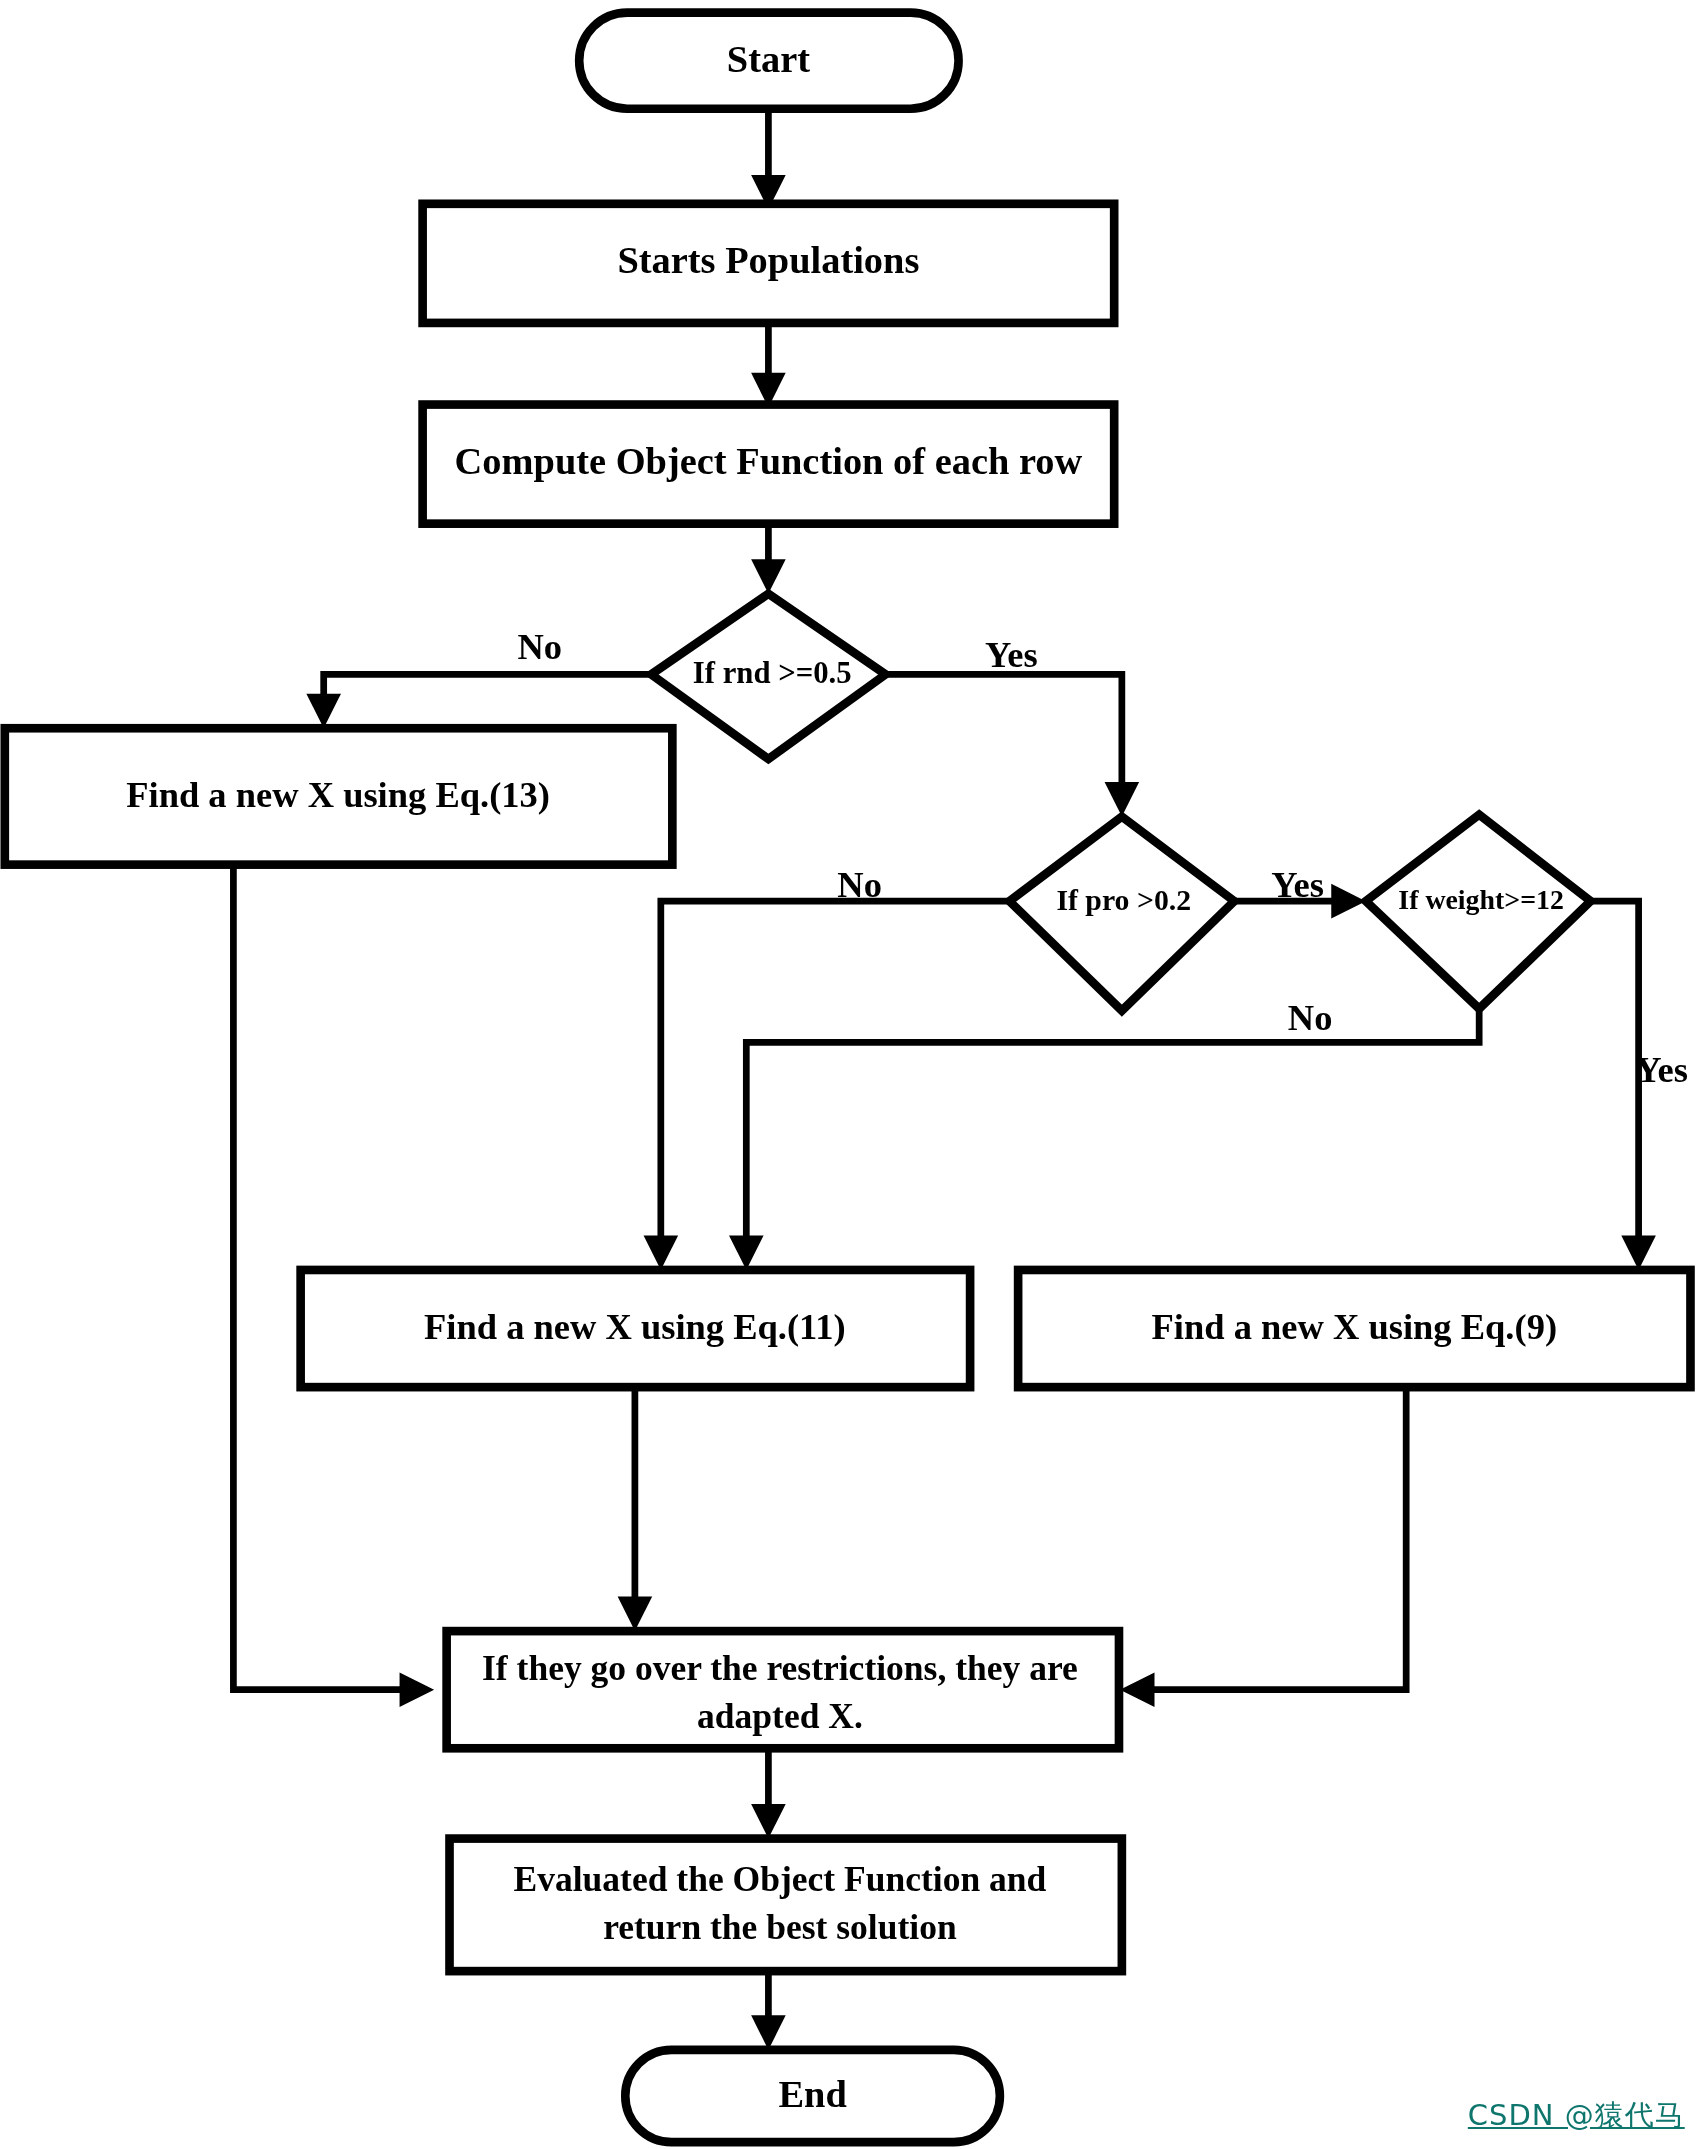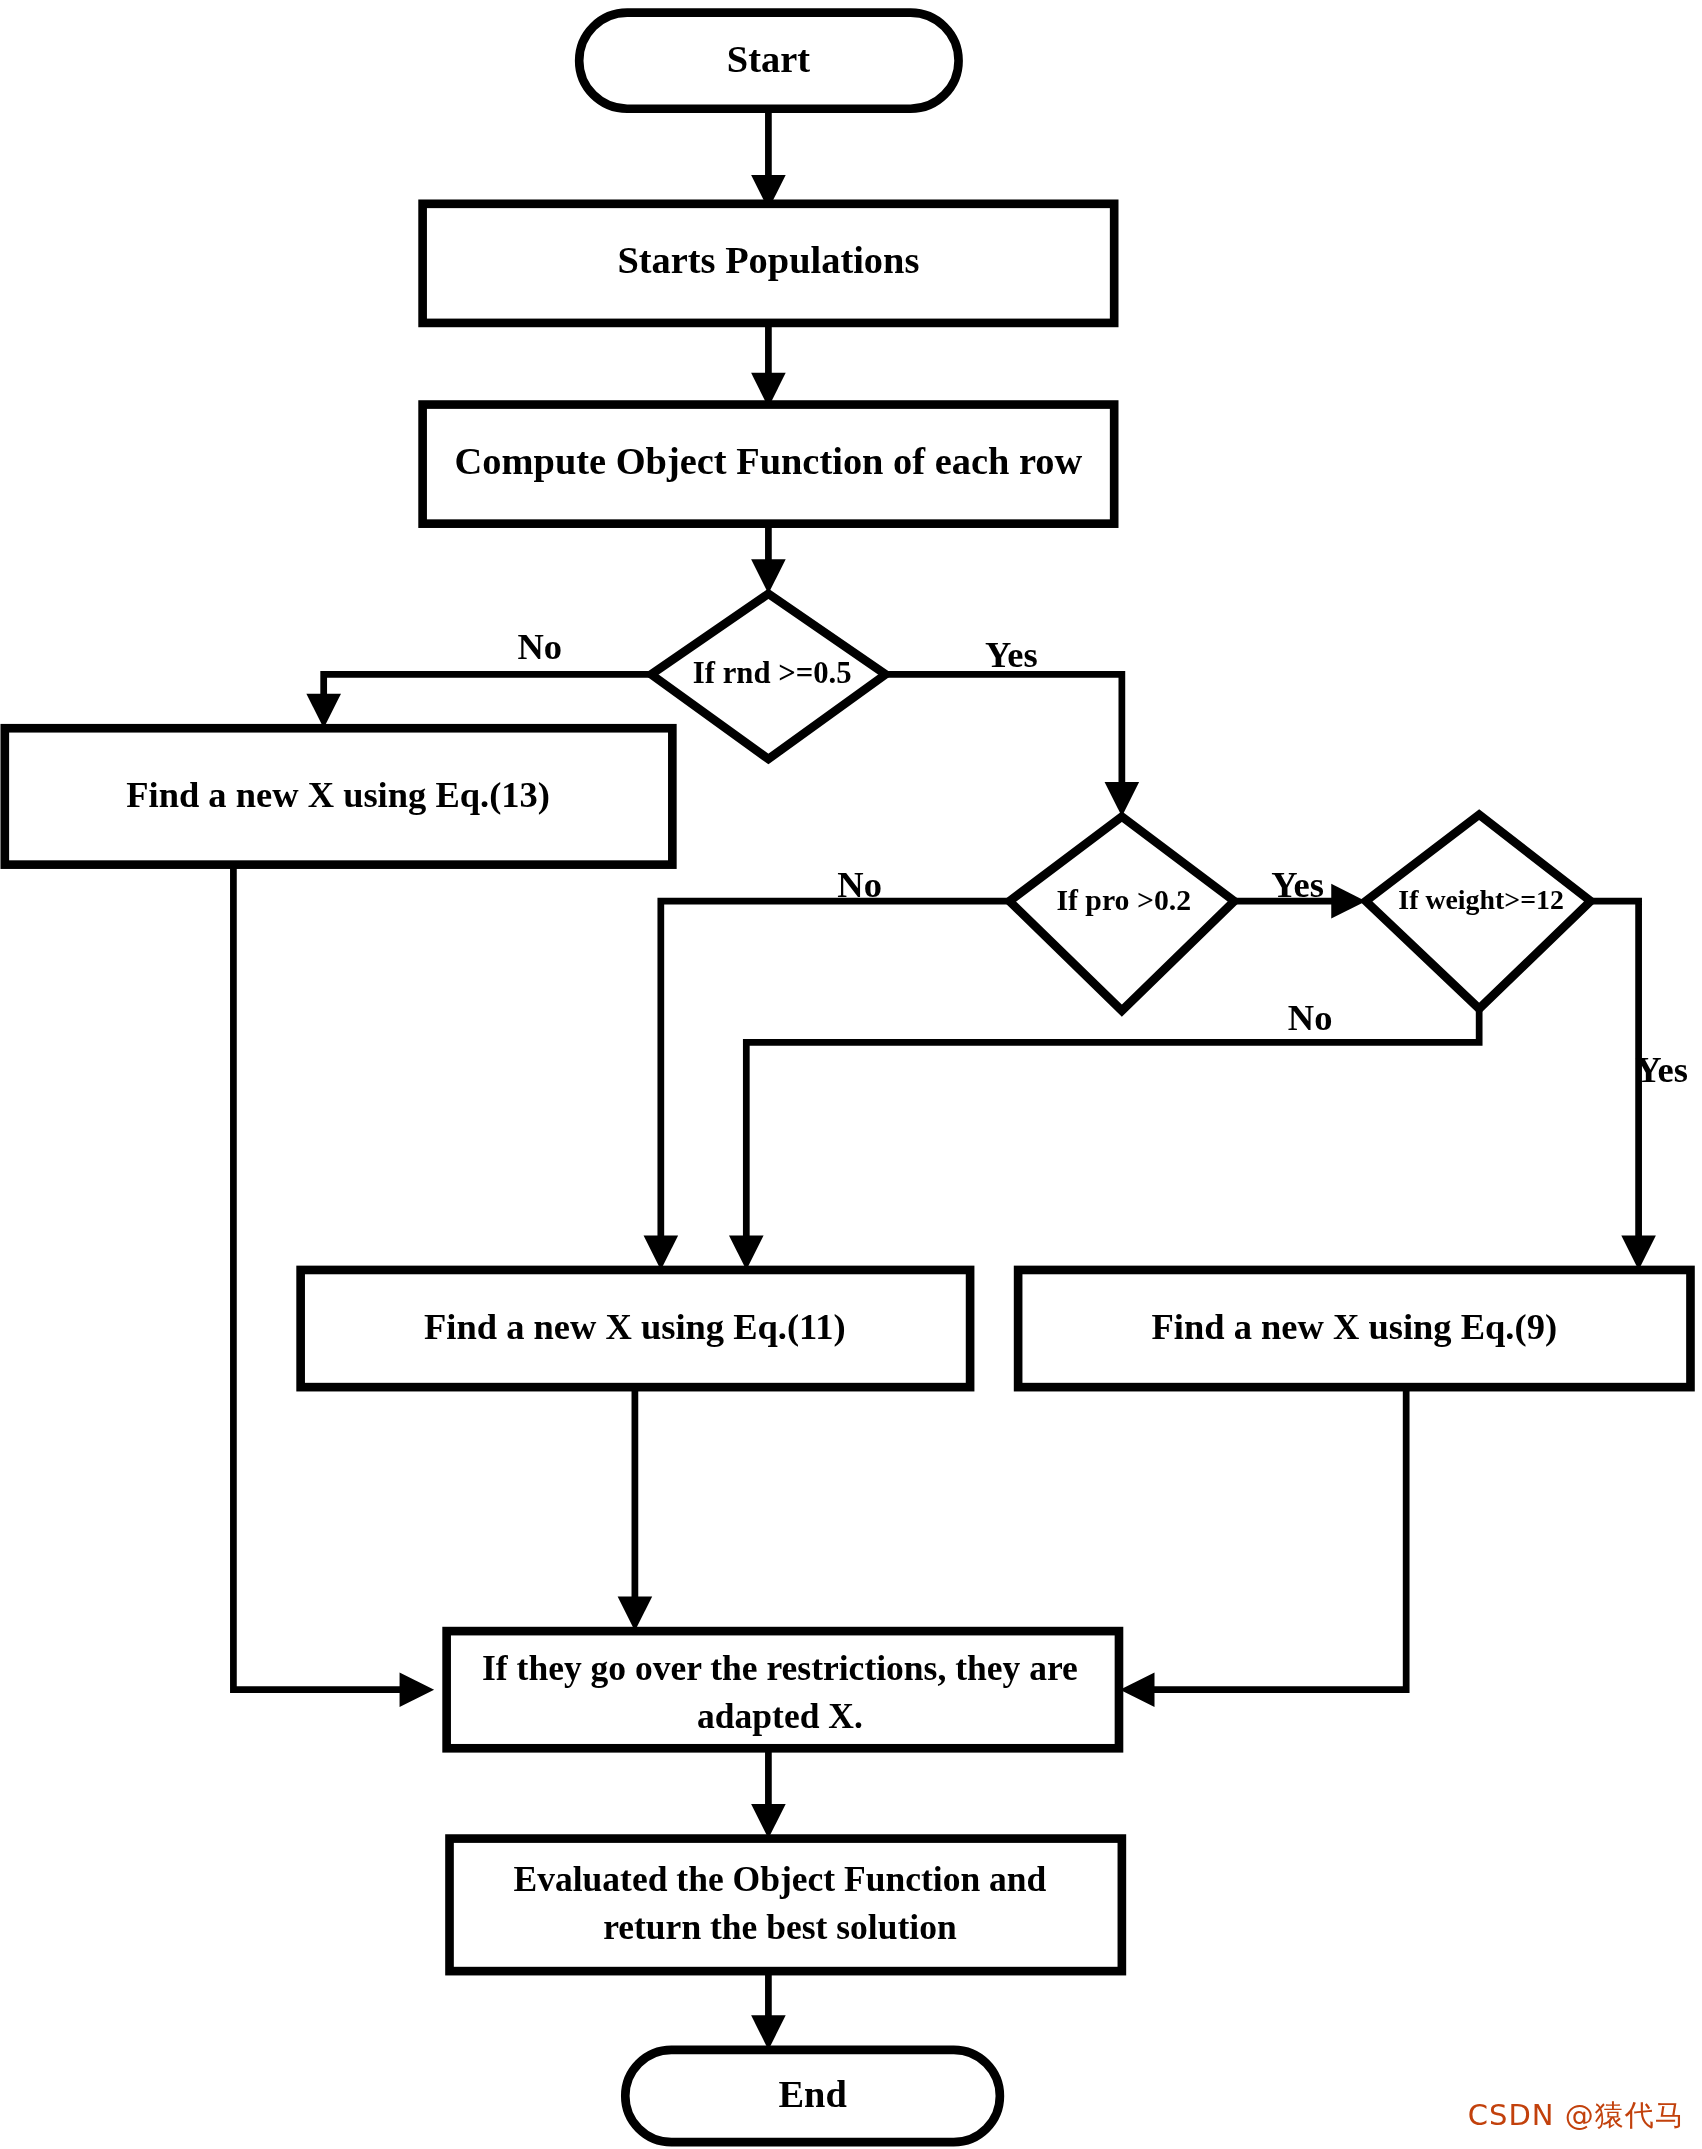--- a/index.html
+++ b/index.html
@@ -54,24 +54,25 @@
     fill: #000000;
     text-anchor: middle;
     dominant-baseline: middle;
   }
   .watermark {
     position: absolute;
     right: 17.3px;
     bottom: 13.4px;
     font-family: "DejaVu Sans", "Liberation Sans", sans-serif;
     font-size: 29px;
-    color: #c2410c;
+    color: #0f766e;
     letter-spacing: 1px;
     white-space: nowrap;
     user-select: none;
+    text-decoration: underline;
   }
 </style>
 </head>
 <body>
 
 <div id="flow-root">
   <svg class="flow" viewBox="0 0 1772 2237" xmlns="http://www.w3.org/2000/svg">
 
     <g>
 

